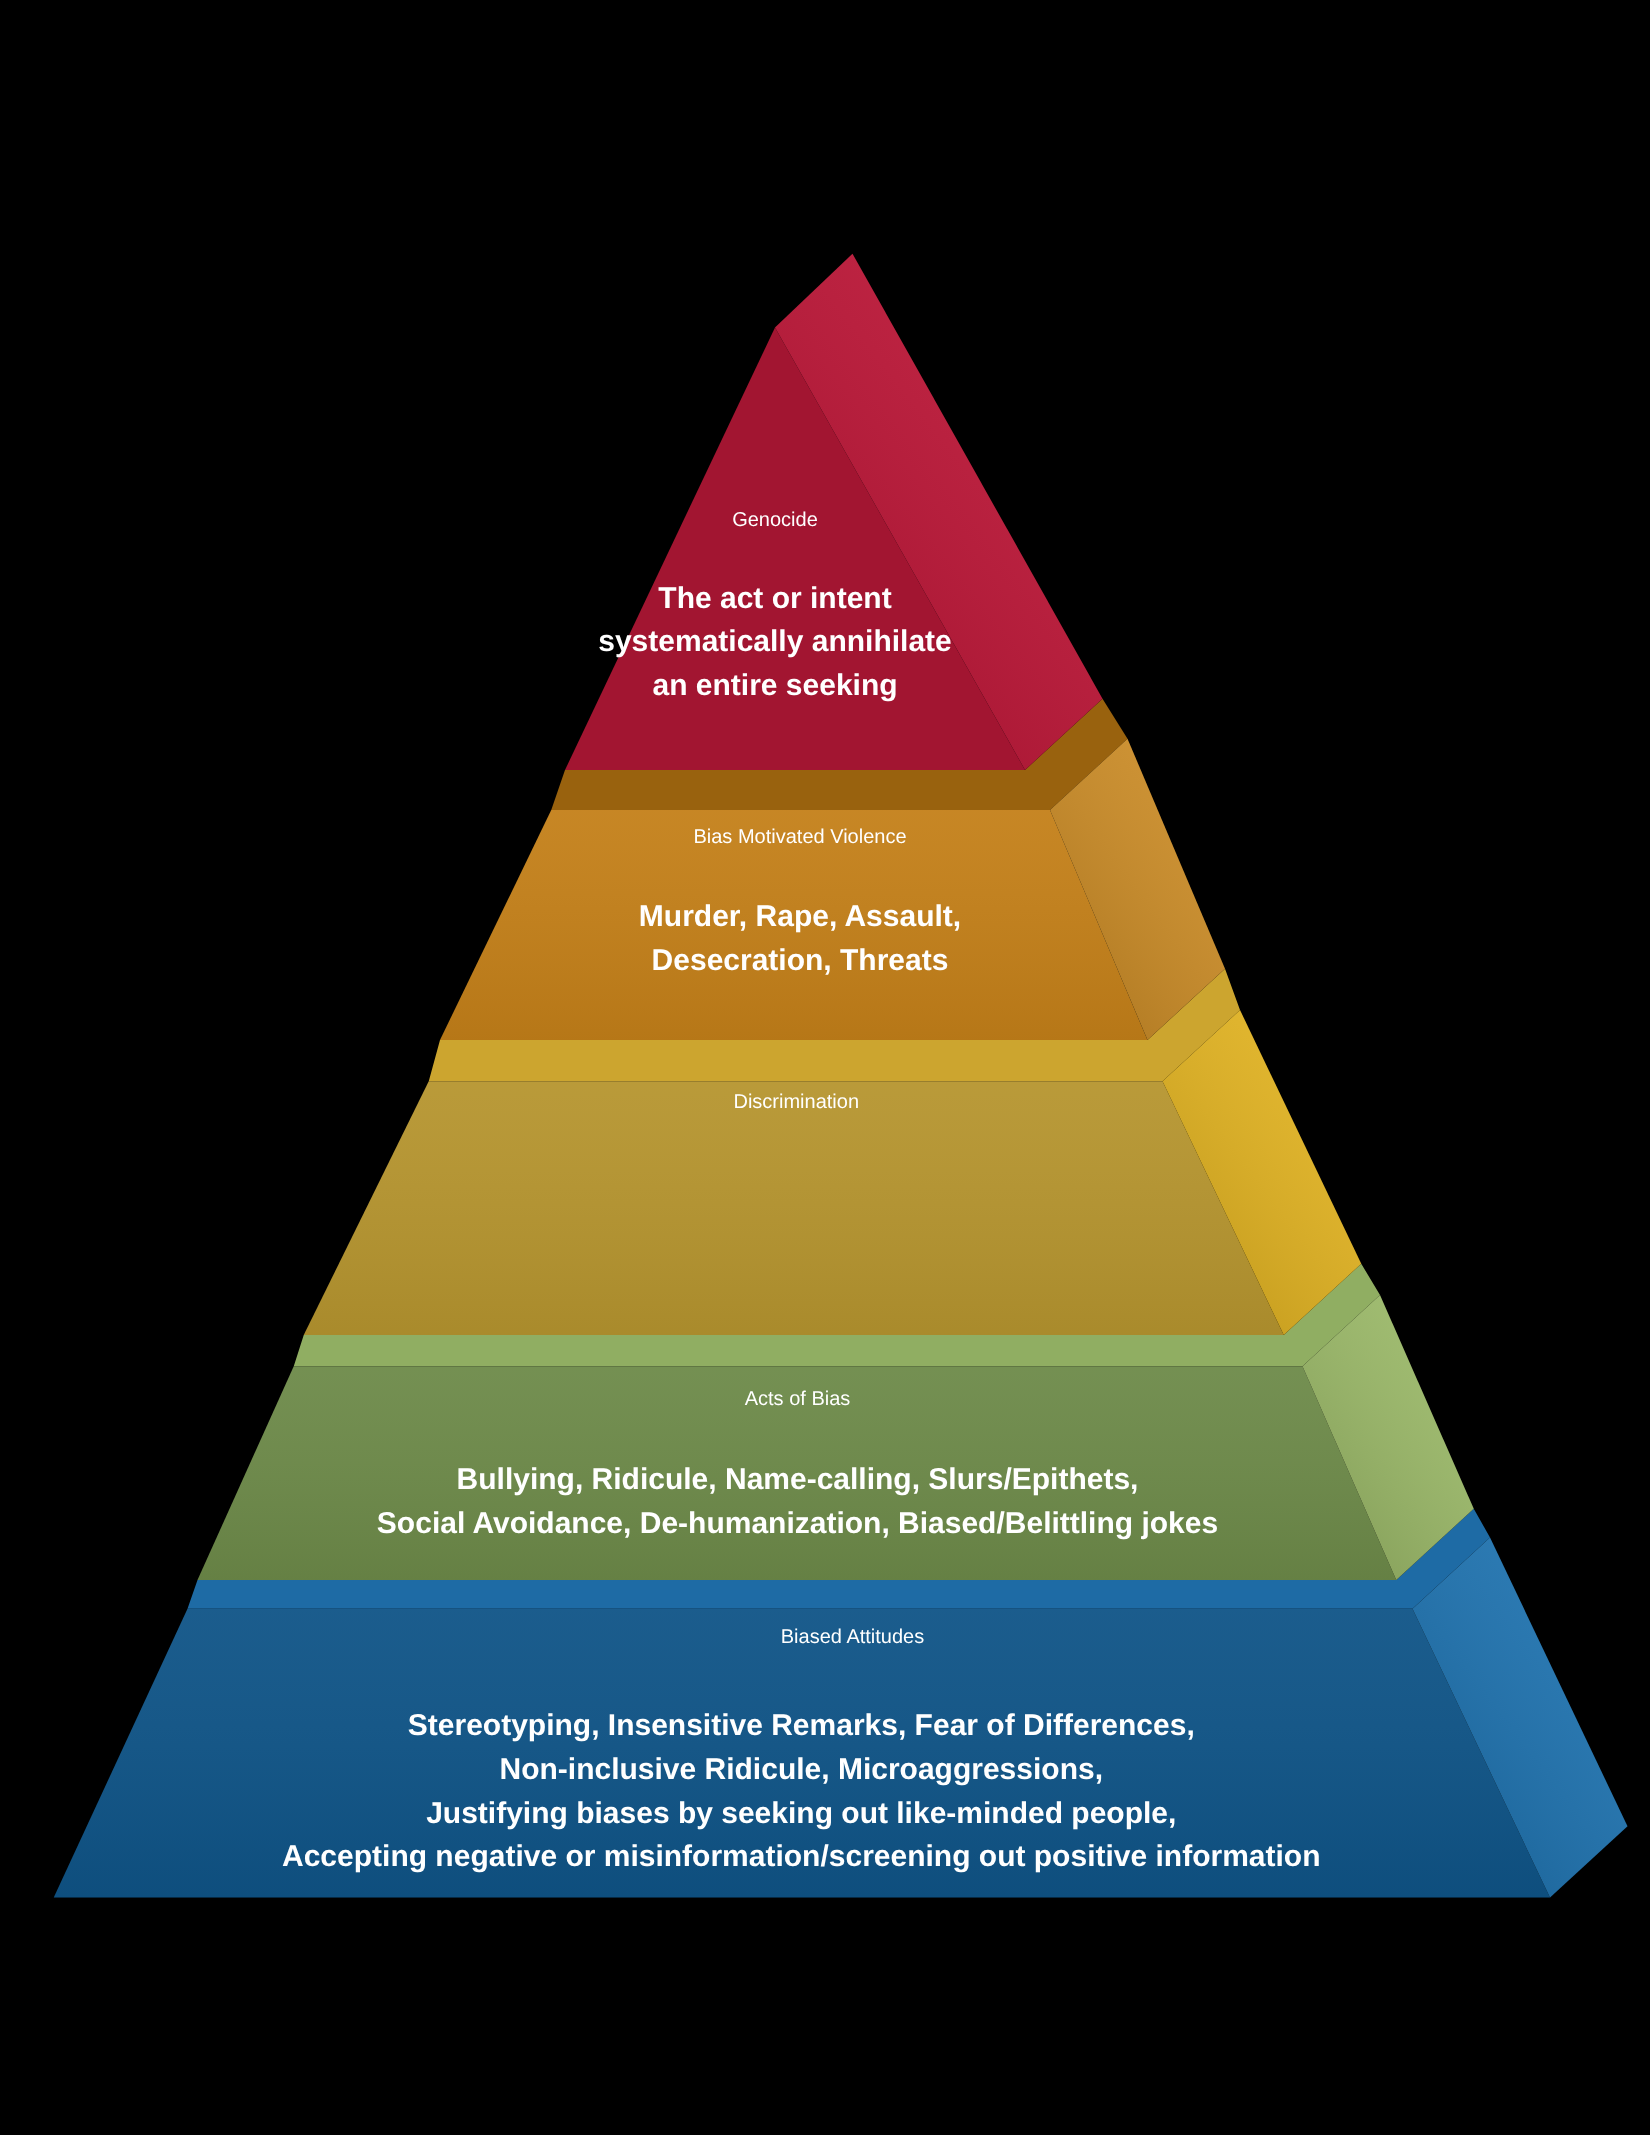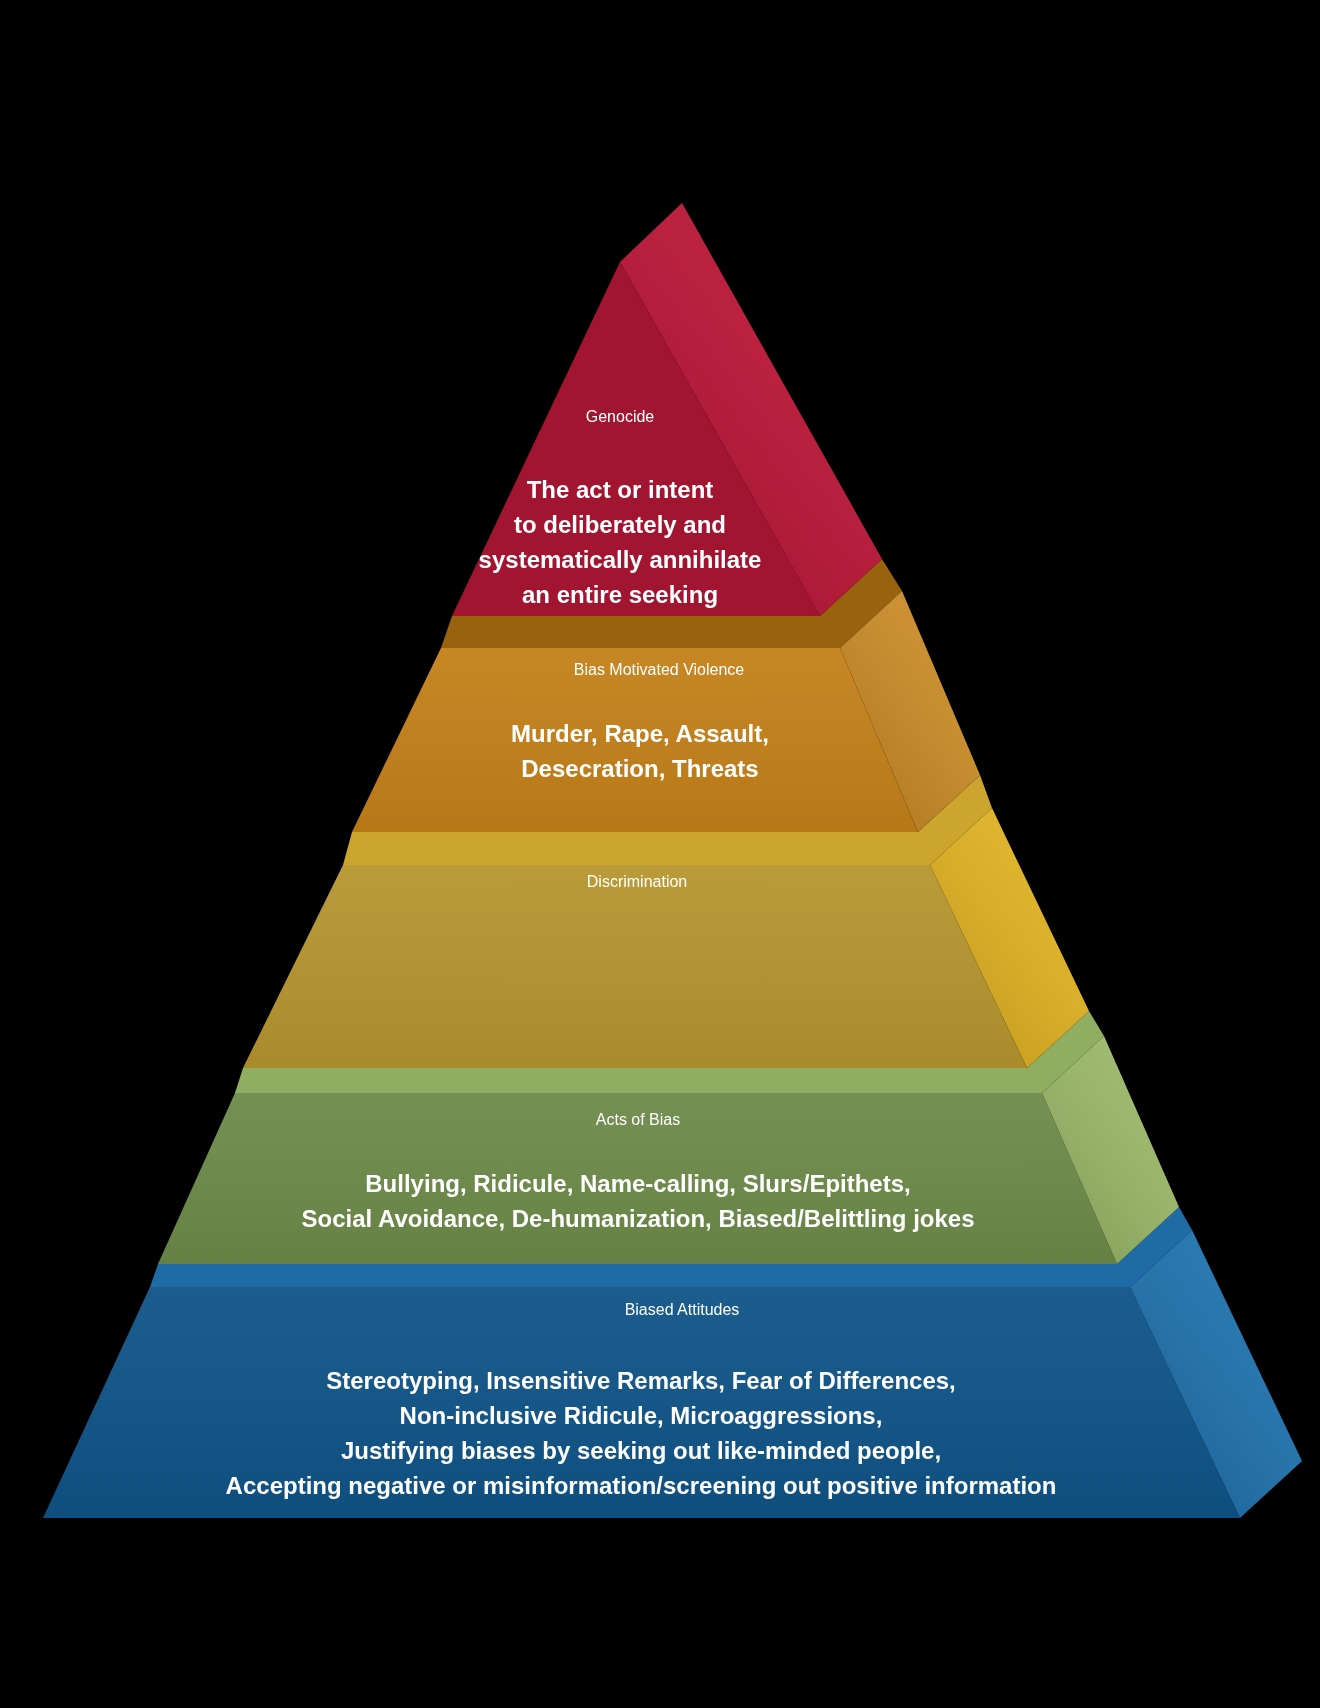--- a/index.html
+++ b/index.html
@@ -91,28 +91,27 @@
     </g>
 
     <g>
       <polygon points="620,262 820,616 452,616" fill="#A21531"></polygon>
       <polygon points="620,262 682,203 882,559 820,616" fill="#BF1335"></polygon>
       <polygon fill="url(#sideShade)" points="620,262 682,203 882,559 820,616"></polygon>
     </g>
   </svg>
 
   <div class="level-text" style="left:620px; top:408px;">Genocide</div>
-  <div class="level-lines" style="left:620px; top:472px;">
+  <div class="level-lines" style="left:620px; top:461px;">
     <div class="level-line">The act or intent</div>
-    <div class="level-line">to deliberately and</div>
     <div class="level-line">systematically annihilate</div>
     <div class="level-line">an entire seeking</div>
   </div>
 
-  <div class="level-text" style="left:640px; top:661px;margin-left:19px;">Bias Motivated Violence</div>
+  <div class="level-text" style="left:640px; top:661px;">Bias Motivated Violence</div>
   <div class="level-lines" style="left:640px; top:716px;">
     <div class="level-line">Murder, Rape, Assault,</div>
     <div class="level-line">Desecration, Threats</div>
   </div>
 
   <div class="level-text" style="left:637px; top:873px;">Discrimination</div>
 
   <div class="level-text" style="left:638px; top:1111px;">Acts of Bias</div>
   <div class="level-lines" style="left:638px; top:1166px;">
     <div class="level-line">Bullying, Ridicule, Name-calling, Slurs/Epithets,</div>

